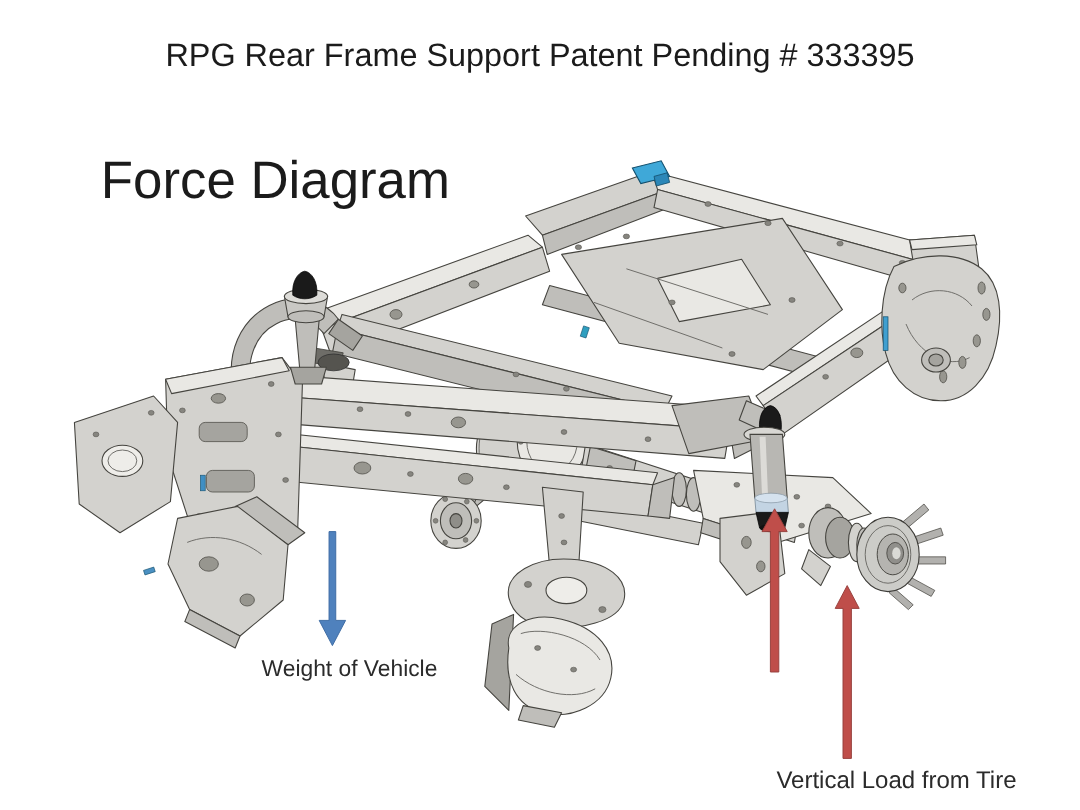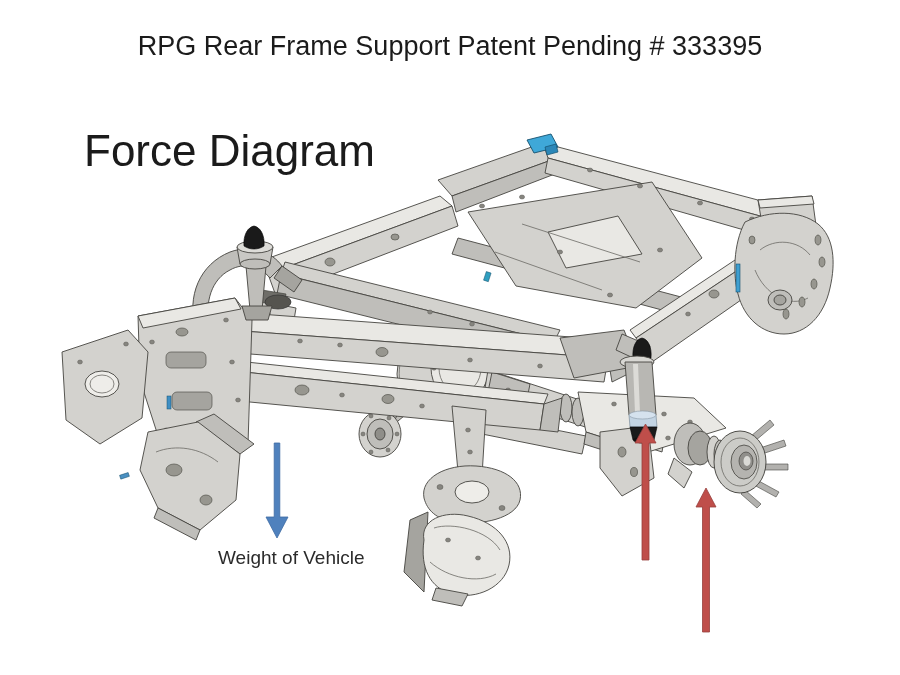--- a/index.html
+++ b/index.html
@@ -279,13 +279,14 @@
     </g>
 
     <g>
       <path d="M274.2,443 L279.8,443 L279.8,517 L288,517 L277,538 L266,517 L274.2,517 Z" stroke="#3d6ba3" stroke-width="0.8" stroke-linejoin="round" fill="#4f81bd"></path>
       <path d="M642,560 L642,443 L635,443 L645.5,424 L656,443 L649,443 L649,560 Z" stroke="#97403d" stroke-width="0.8" stroke-linejoin="round" fill="#bf4e4a"></path>
       <path d="M702.5,632 L702.5,507 L696,507 L706,488 L716,507 L709.5,507 L709.5,632 Z" stroke="#97403d" stroke-width="0.8" stroke-linejoin="round" fill="#bf4e4a"></path>
     </g>
   </svg>
 
   <div class="anno-label lbl-weight">Weight of Vehicle</div>
+  <div class="anno-label lbl-load">Vertical Load from Tire</div>
 </div>
 
 </body></html>

